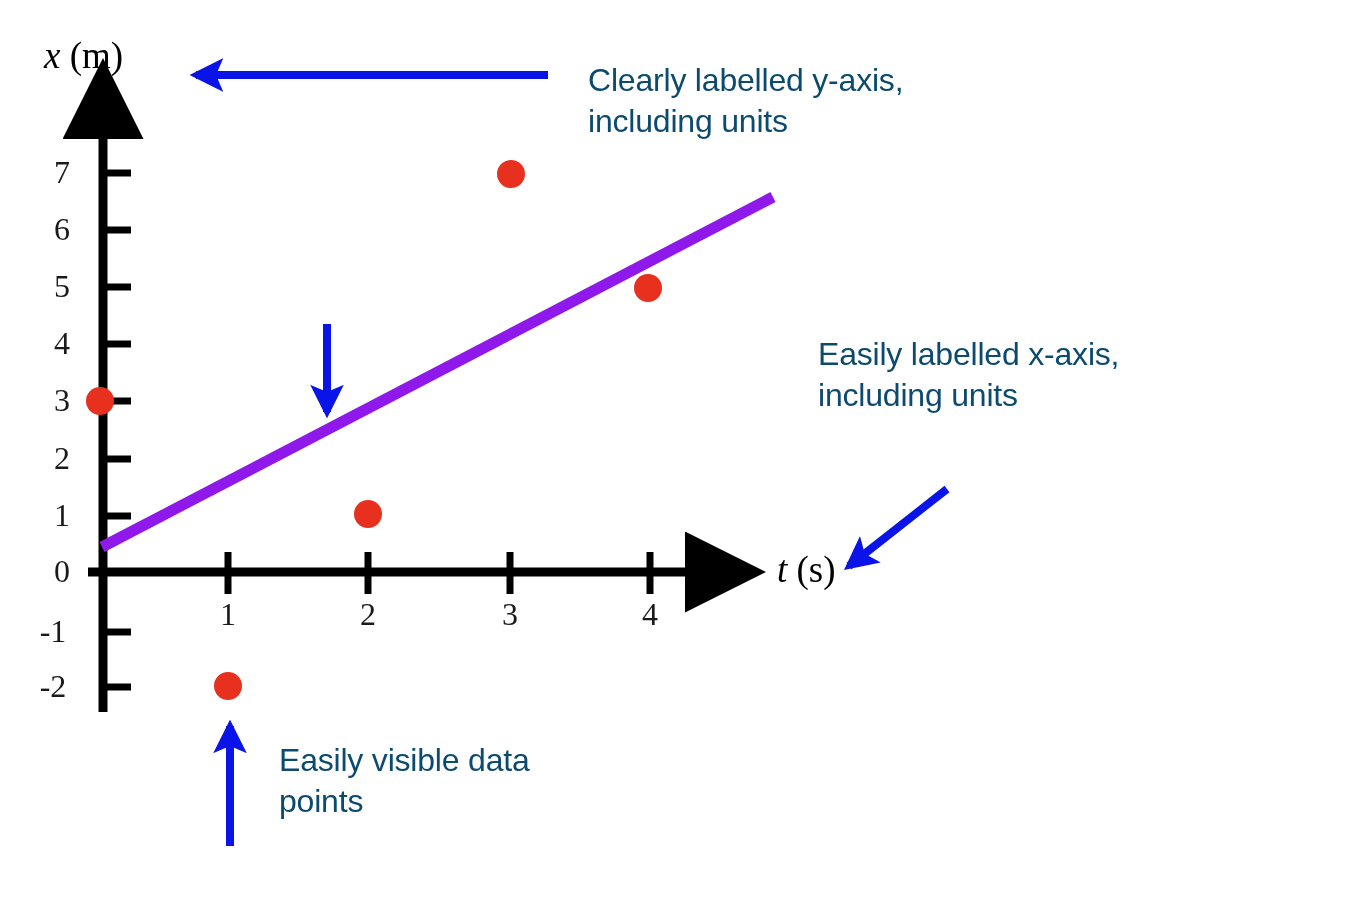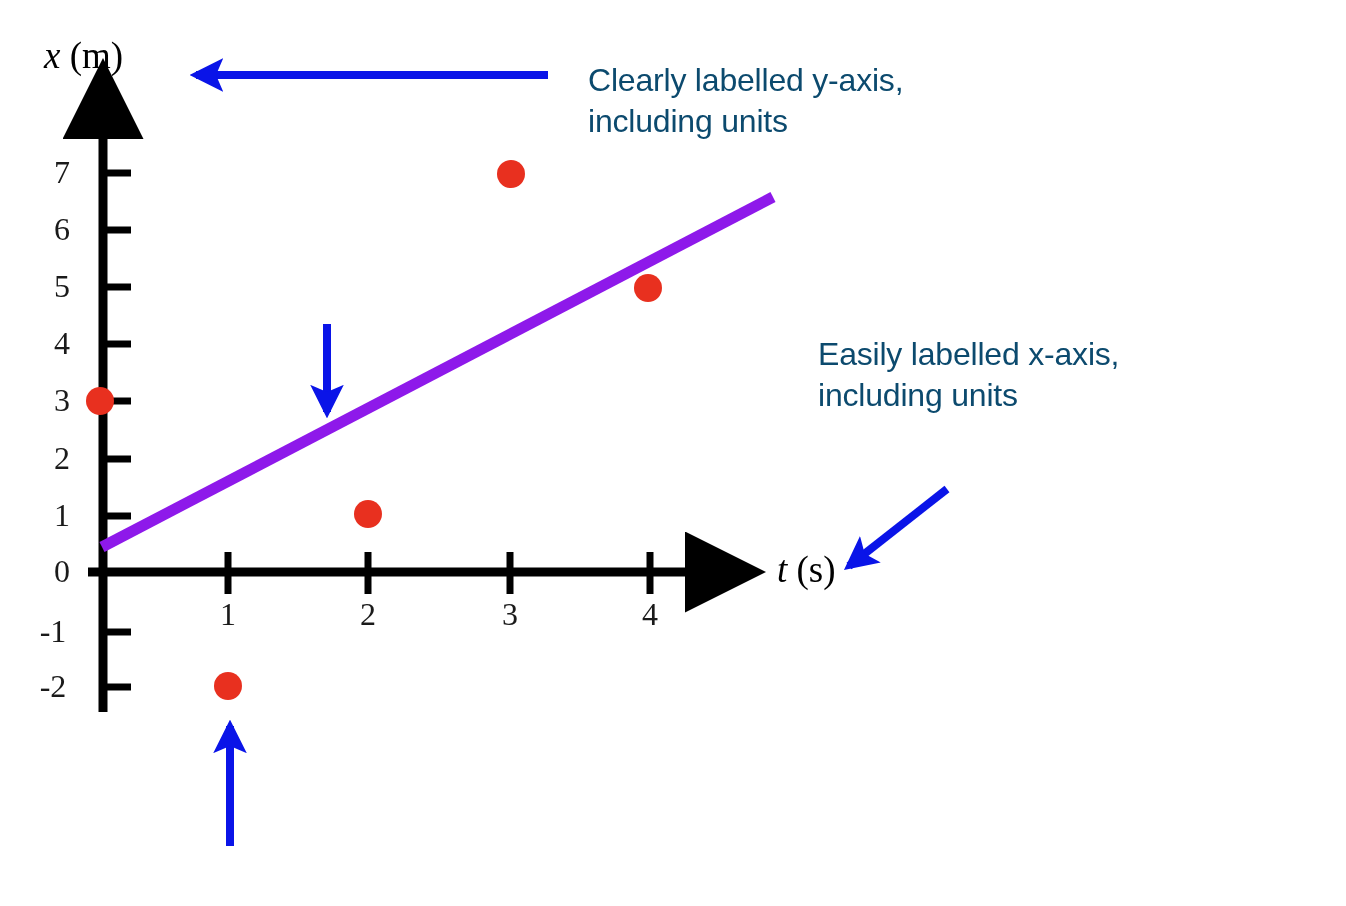--- a/index.html
+++ b/index.html
@@ -135,14 +135,16 @@
 
   <div class="tick-label" style="left:206px; top:596px; width:44px;">1</div>
   <div class="tick-label" style="left:346px; top:596px; width:44px;">2</div>
   <div class="tick-label" style="left:488px; top:596px; width:44px;">3</div>
   <div class="tick-label" style="left:628px; top:596px; width:44px;">4</div>
 
   <div class="annot" id="annot-y-axis">Clearly labelled y-axis,
 including units</div>
   <div class="annot" id="annot-x-axis">Easily labelled x-axis,
 including units</div>
+  <div class="annot" id="annot-points">Easily visible data
+points</div>
 
 </div>
 
 </body></html>

